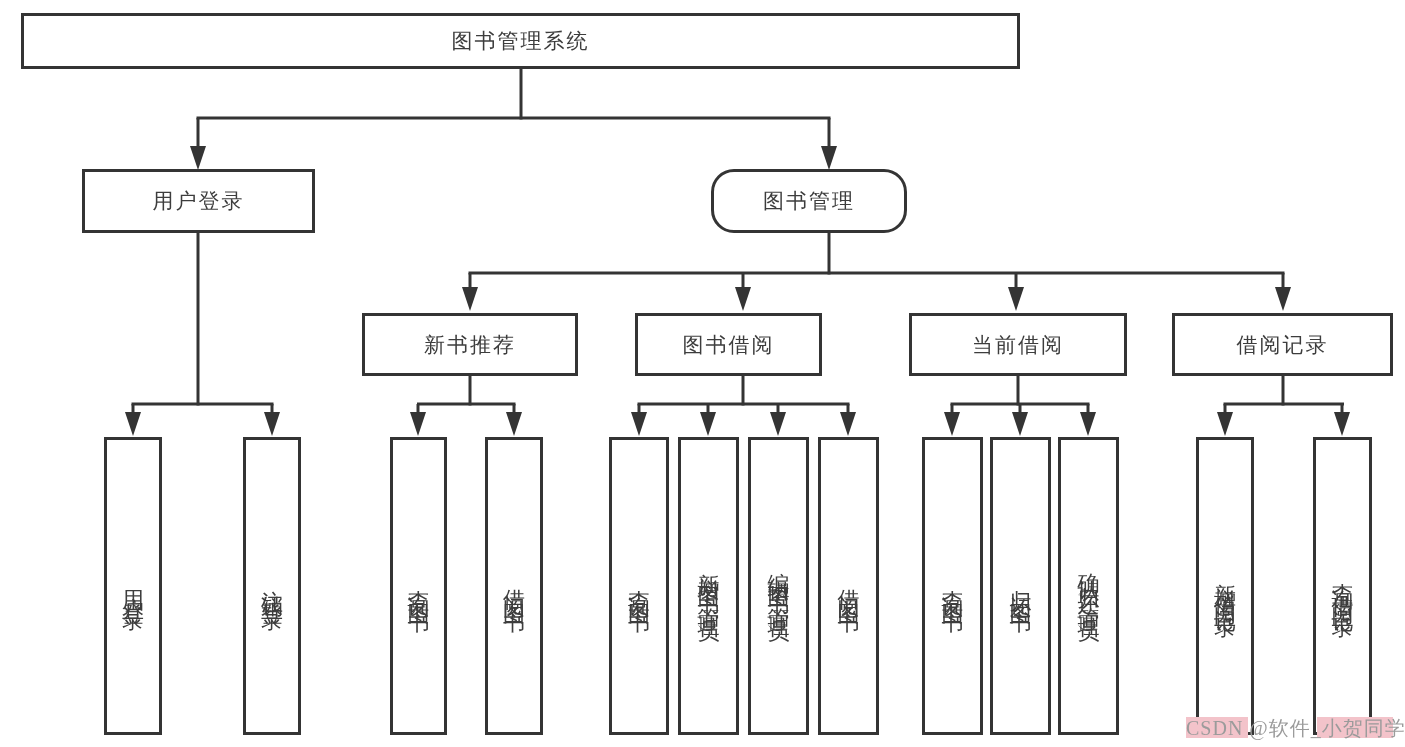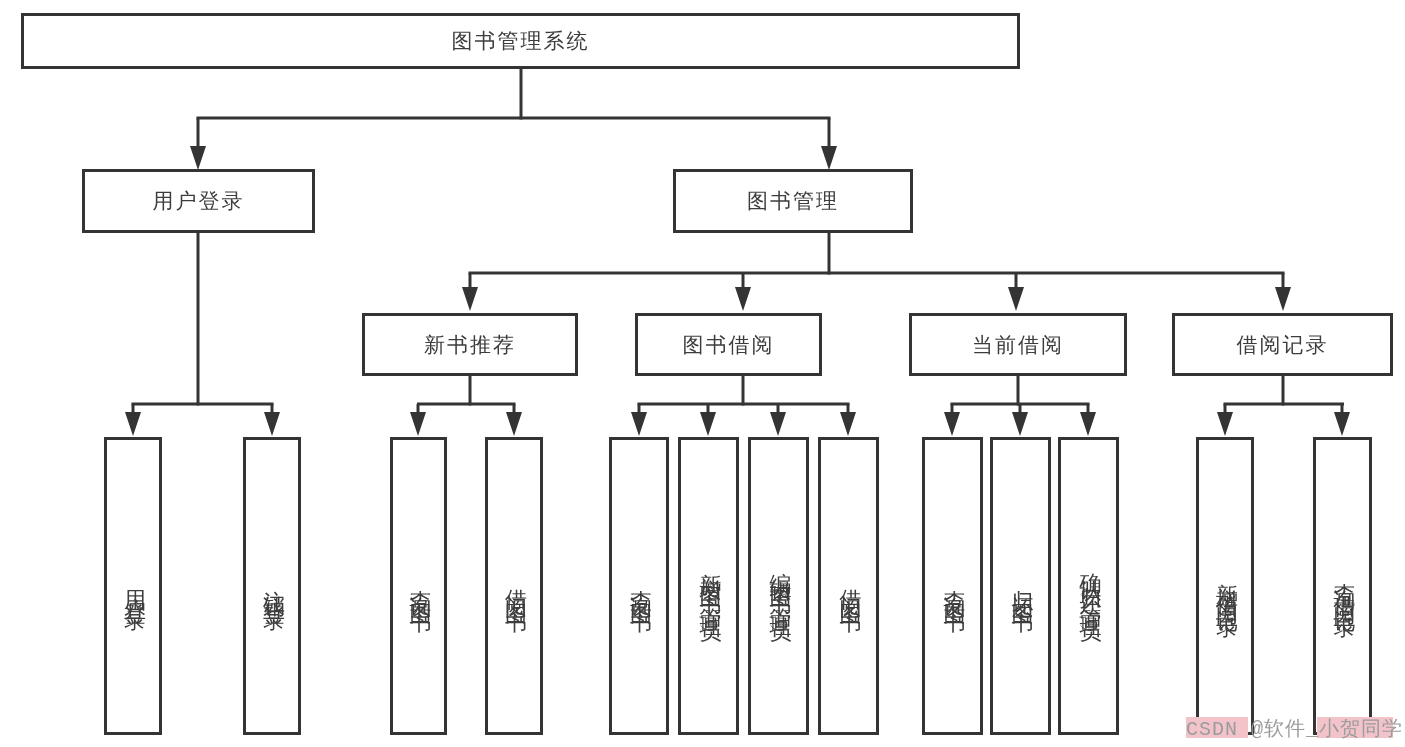--- a/index.html
+++ b/index.html
@@ -1,18 +1,18 @@
 <!DOCTYPE html>
 <html><head>
 <meta charset="utf-8">
 <style>
   html,body { margin:0; padding:0; background:#ffffff; }
   .stage {
     position:relative; width:1405px; height:747px; background:#ffffff;
-    font-family:Liberation Mono, monospace; overflow:hidden;
+    font-family:Liberation Serif, serif; overflow:hidden;
   }
   .connectors { position:absolute; left:0; top:0; width:1405px; height:747px; }
   .node {
     position:absolute; box-sizing:border-box; background:#ffffff;
     border:3px solid #343434; color:#3d3d3d;
     display:flex; align-items:center; justify-content:center;
     font-size:21px; letter-spacing:2px; z-index:2; white-space:nowrap;
   }
   .leaf {
     writing-mode:vertical-rl; text-orientation:mixed;
@@ -94,21 +94,21 @@
     <line x1="1223.5" y1="404" x2="1344" y2="404"></line>
     <line x1="1225" y1="404" x2="1225" y2="416"></line>
     <polygon points="1217,412 1233,412 1225,436" stroke="none"></polygon>
     <line x1="1342" y1="404" x2="1342" y2="416"></line>
     <polygon points="1334,412 1350,412 1342,436" stroke="none"></polygon>
   </svg>
 
   <div class="node" style="left:21px; top:13px; width:999px; height:56px;">图书管理系统</div>
 
   <div class="node lvl1" style="left:82px; width:233px;">用户登录</div>
-  <div class="node lvl1" style="left:673px; width:240px;">图书管理</div>
+  <div class="node lvl1" style="left:711px; width:196px;border-radius:23px;">图书管理</div>
 
   <div class="node lvl2" style="left:362px; width:216px;">新书推荐</div>
   <div class="node lvl2" style="left:635px; width:187px;">图书借阅</div>
   <div class="node lvl2" style="left:909px; width:218px;">当前借阅</div>
   <div class="node lvl2" style="left:1172px; width:221px;">借阅记录</div>
 
   <div class="node leaf" style="left:104px; width:58px;">用户登录</div>
   <div class="node leaf" style="left:243px; width:58px;">注销登录</div>
   <div class="node leaf" style="left:390px; width:57px;">查询图书</div>
   <div class="node leaf" style="left:485px; width:58px;">借阅图书</div>

